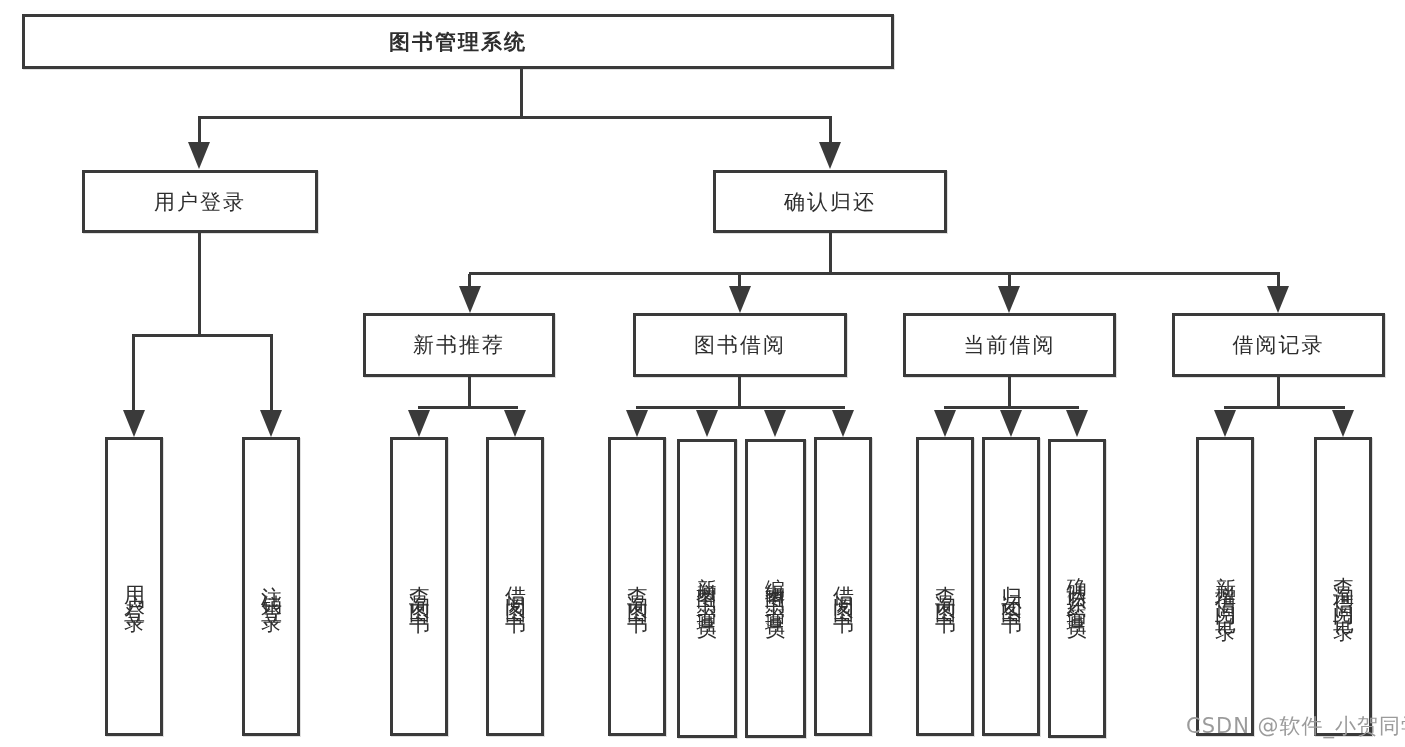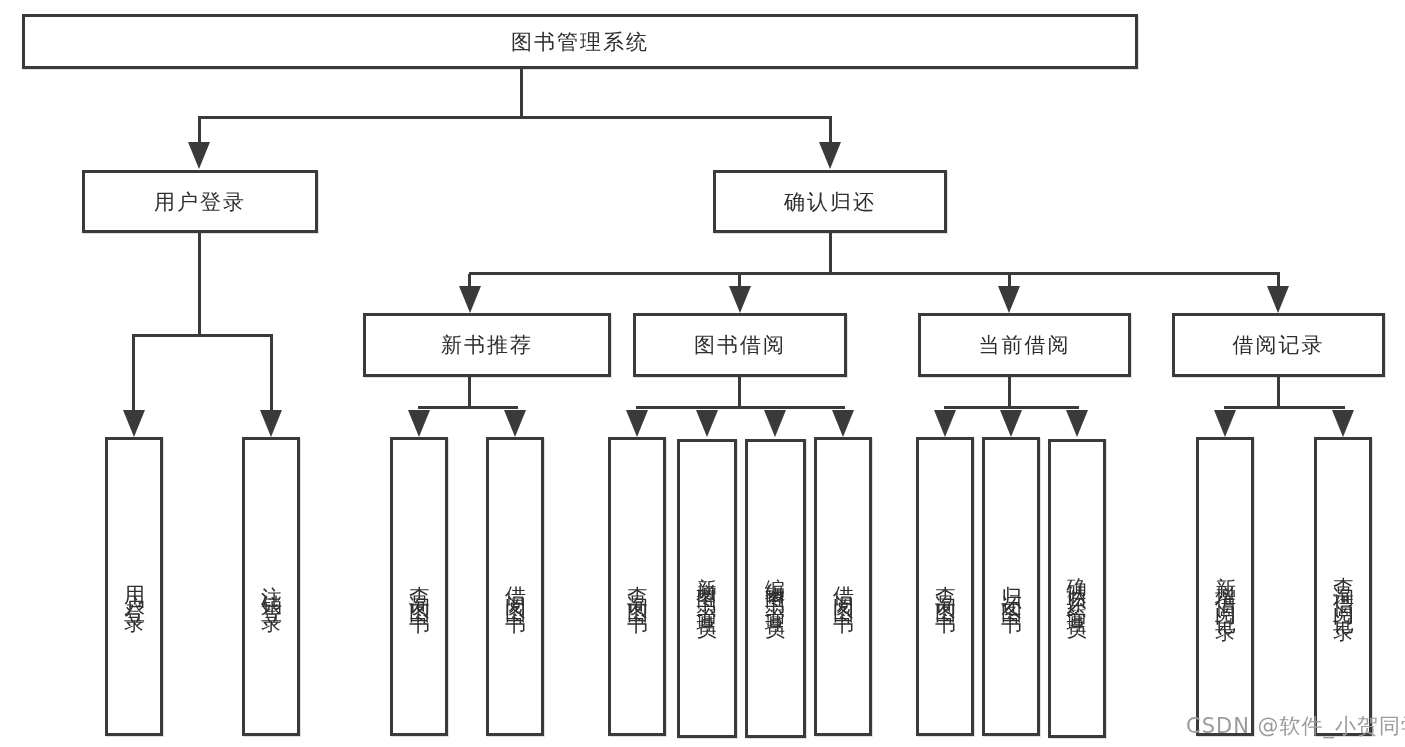--- a/index.html
+++ b/index.html
@@ -60,31 +60,31 @@
     letter-spacing:1px;
     z-index:6;
     white-space:nowrap;
   }
 </style>
 </head>
 <body>
 
 <div class="canvas">
 
-  <div class="node" style="left:22px;top:14px;width:1116px;height:55px;">图书管理系统</div>
+  <div class="node" style="left:22px;top:14px;width:872px;height:55px;font-weight:bold;">图书管理系统</div>
 
   <div class="node" style="left:82px;top:170px;width:236px;height:63px;">用户登录</div>
 
   <div class="node" style="left:713px;top:170px;width:234px;height:63px;">确认归还</div>
 
-  <div class="node" style="left:363px;top:313px;width:248px;height:64px;">新书推荐</div>
+  <div class="node" style="left:363px;top:313px;width:192px;height:64px;">新书推荐</div>
 
   <div class="node" style="left:633px;top:313px;width:214px;height:64px;">图书借阅</div>
 
-  <div class="node" style="left:903px;top:313px;width:213px;height:64px;margin-left:15px;">当前借阅</div>
+  <div class="node" style="left:903px;top:313px;width:213px;height:64px;">当前借阅</div>
 
   <div class="node" style="left:1172px;top:313px;width:213px;height:64px;">借阅记录</div>
 
   <div class="vnode" style="left:105px;top:437px;width:58px;height:299px;">用户登录</div>
 
   <div class="vnode" style="left:242px;top:437px;width:58px;height:299px;">注销登录</div>
 
   <div class="vnode" style="left:390px;top:437px;width:58px;height:299px;">查询图书</div>
 
   <div class="vnode" style="left:486px;top:437px;width:58px;height:299px;">借阅图书</div>

